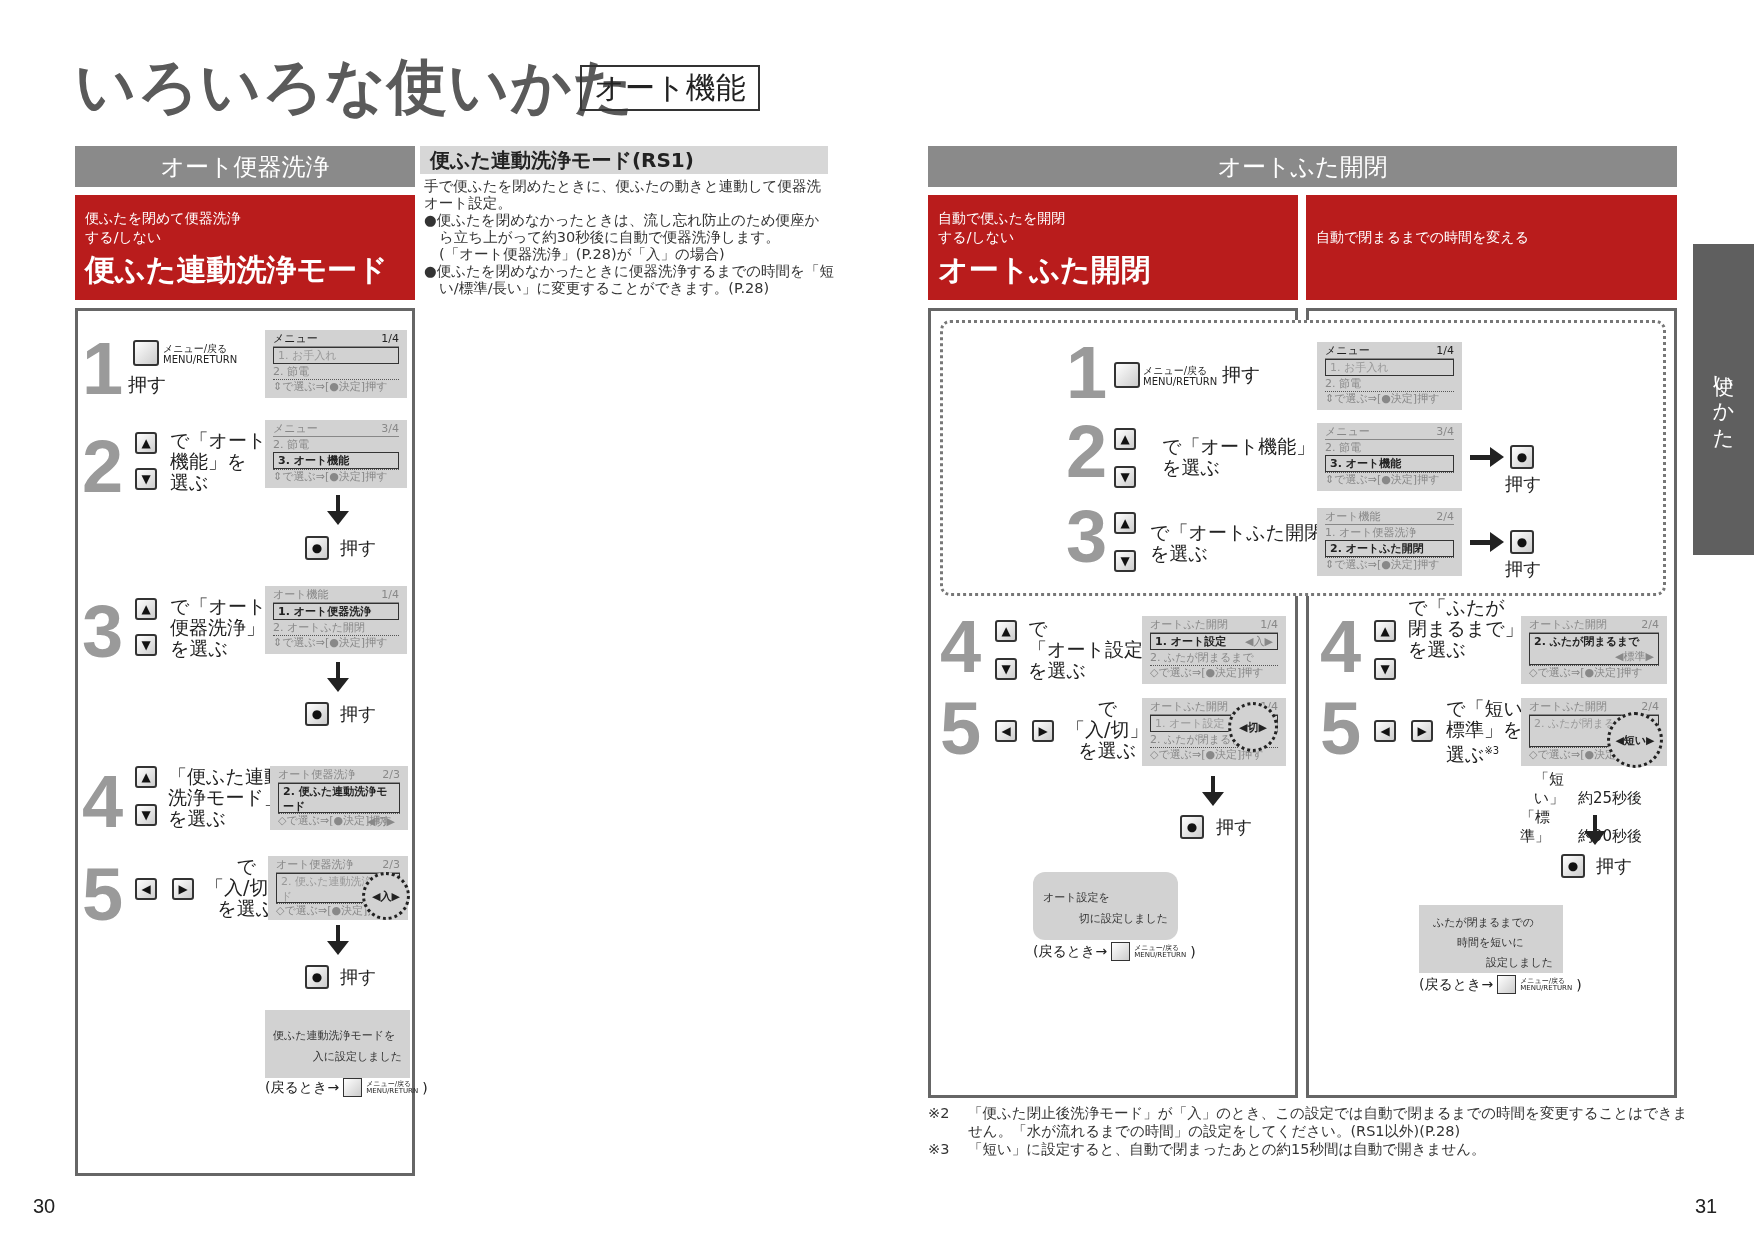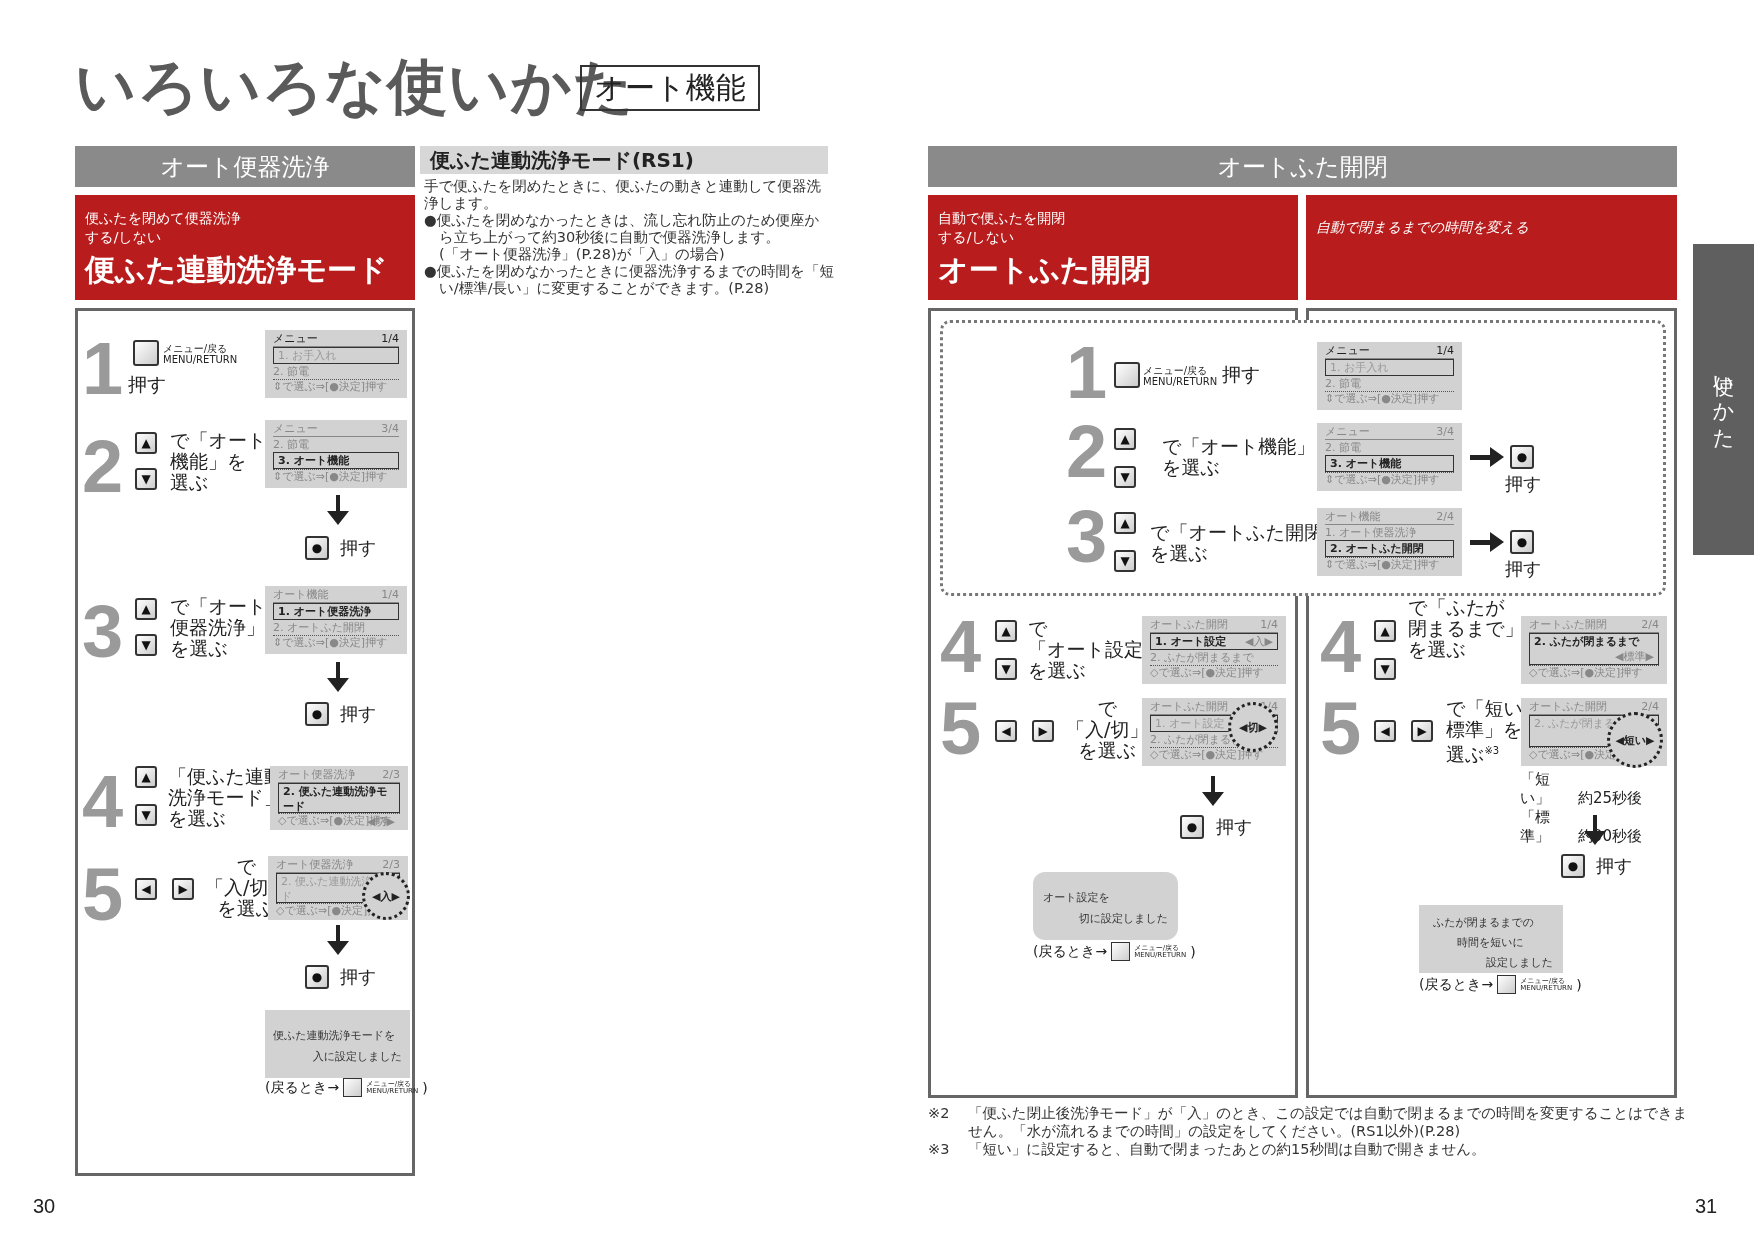--- a/index.html
+++ b/index.html
@@ -64,21 +64,21 @@
 <div class="abs hdr-gray" style="left:75px;top:146px;width:340px;height:41px;">オート便器洗浄</div>
 <div class="abs hdr-dark" style="left:75px;top:195px;width:340px;height:105px;">
   <div class="sub">便ふたを閉めて便器洗浄</div>
   <div class="sub">する/しない</div>
   <div class="big">便ふた連動洗浄モード</div>
 </div>
 
 <div class="abs rs1-hdr">便ふた連動洗浄モード(RS1)</div>
 <div class="abs rs1-body">
   <div>手で便ふたを閉めたときに、便ふたの動きと連動して便器洗</div>
-  <div>浄します。</div>
+  <div>オート設定。</div>
   <div>●便ふたを閉めなかったときは、流し忘れ防止のため便座か</div>
   <div class="ind">ら立ち上がって約30秒後に自動で便器洗浄します。</div>
   <div class="ind">(「オート便器洗浄」(P.28)が「入」の場合)</div>
   <div>●便ふたを閉めなかったときに便器洗浄するまでの時間を「短</div>
   <div class="ind">い/標準/長い」に変更することができます。(P.28)</div>
 </div>
 
 <div class="abs panel" style="left:75px;top:308px;width:340px;height:868px;"></div>
 
 <div class="abs stepnum" style="left:82px;top:332px;">1</div>
@@ -196,21 +196,21 @@
 </div>
 
 <div class="abs pg" style="left:33px;top:1195px;">30</div>
 
 <div class="abs hdr-gray" style="left:928px;top:146px;width:749px;height:41px;">オートふた開閉</div>
 <div class="abs hdr-dark" style="left:928px;top:195px;width:370px;height:105px;">
   <div class="sub">自動で便ふたを開閉</div>
   <div class="sub">する/しない</div>
   <div class="big">オートふた開閉</div>
 </div>
-<div class="abs hdr-dark" style="left:1306px;top:195px;width:371px;height:105px;padding-top:23px;font-style:italic;">
+<div class="abs hdr-dark" style="left:1306px;top:195px;width:371px;height:105px;padding-top:33px;">
   <div class="sub">自動で閉まるまでの時間を変える</div>
 </div>
 
 <div class="abs panel" style="left:928px;top:308px;width:370px;height:790px;"></div>
 <div class="abs panel" style="left:1306px;top:308px;width:371px;height:790px;"></div>
 <div class="abs" style="left:940px;top:320px;width:726px;height:276px;background:#fff;"></div>
 <div class="abs dotted" style="left:940px;top:320px;width:726px;height:276px;"></div>
 
 <div class="abs stepnum" style="left:1066px;top:336px;">1</div>
 <div class="abs btn btn-menu" style="left:1114px;top:362px;"></div>
@@ -358,21 +358,21 @@
   <div class="row">
       <span>オートふた開閉</span>
       <span>2/4</span>
     </div>
   <div class="sel light" style="height:30px;">2. ふたが閉まるまで</div>
   <div class="foot">◇で選ぶ⇒[●決定]押す</div>
 </div>
 <div class="circle" style="left:1607px;top:712px;width:50px;height:50px;">◀短い▶</div>
 
 <div class="abs tbl-time" style="left:1520px;top:770px;">
-  <div><span style="display:inline-block;width:58px;">「短い」</span><span>約25秒後</span></div>
+  <div><span style="display:inline-block;width:58px;text-align:center;">「短い」</span><span>約25秒後</span></div>
   <div><span style="display:inline-block;width:58px;">「標準」</span><span>約90秒後</span></div>
 </div>
 <div class="darr" style="left:1593px;top:815px;height:18px;"></div>
 <div class="abs btn" style="left:1561px;top:854px;width:24px;height:24px;">●</div>
 <div class="abs push" style="left:1596px;top:854px;">押す</div>
 
 <div class="abs result" style="left:1419px;top:905px;width:144px;height:68px;padding:8px 10px;">
   <div style="padding-left:4px;line-height:20px;">ふたが閉まるまでの</div>
   <div style="padding-left:28px;line-height:20px;">時間を短いに</div>
   <div style="text-align:right;line-height:20px;">設定しました</div>

